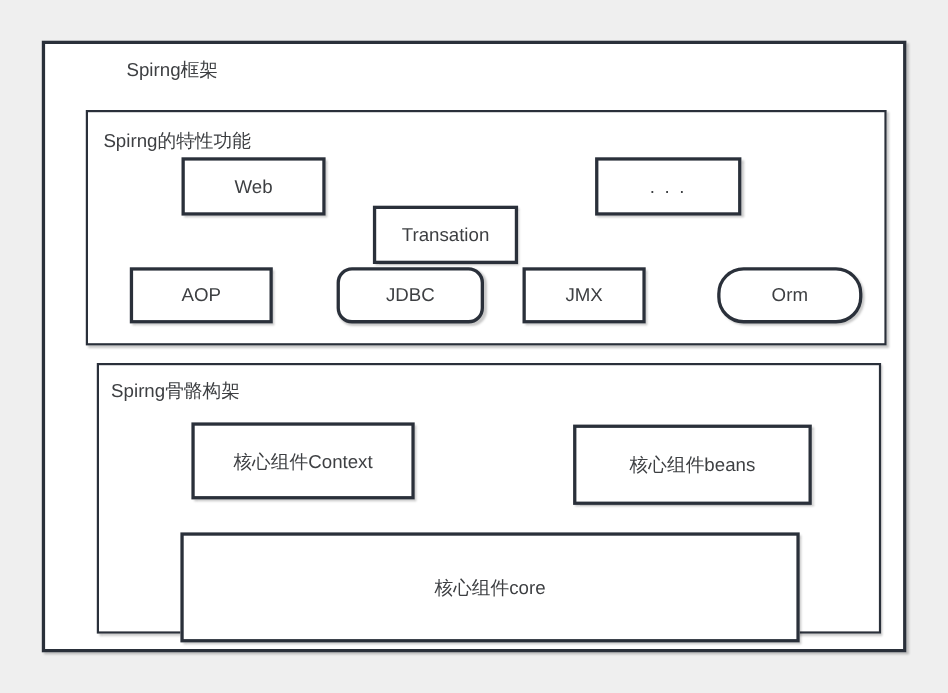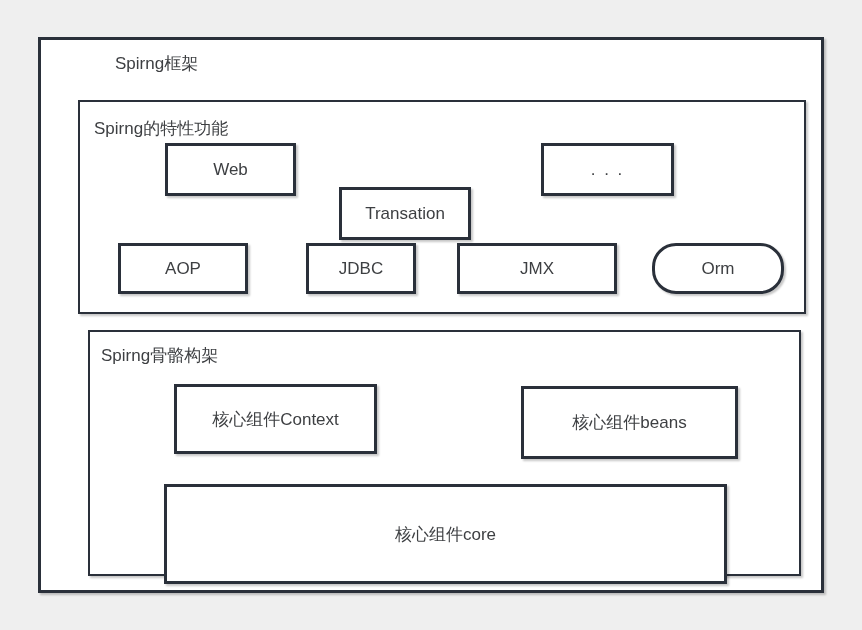--- a/index.html
+++ b/index.html
@@ -50,22 +50,22 @@
     font-size: 17px;
     color: #3d3f42;
     text-align: left;
   }
   
   .b-web        { left: 165px; top: 143px; width: 131px; height: 53px; }
   .b-transation { left: 339px; top: 143px; width: 132px; height: 53px; margin-top: 44px; }
   .b-dots       { left: 541px; top: 143px; width: 133px; height: 53px; letter-spacing: 2px; }
   
   .b-aop  { left: 118px; top: 243px; width: 130px; height: 51px; }
-  .b-jdbc { left: 306px; top: 243px; width: 110px; height: 51px; }
-  .b-jmx  { left: 457px; top: 243px; width: 160px; height: 51px; }
+  .b-jdbc { left: 306px; top: 243px; width: 134px; height: 51px; border-radius: 14px; }
+  .b-jmx  { left: 475px; top: 243px; width: 112px; height: 51px; }
   .b-orm  { left: 652px; top: 243px; width: 132px; height: 51px; border-radius: 24px; }
   
   .b-context { left: 174px; top: 384px; width: 203px; height: 70px; }
   .b-beans   { left: 521px; top: 386px; width: 217px; height: 73px; }
   .b-core    { left: 164px; top: 484px; width: 563px; height: 100px; }
 </style>
 </head>
 <body>
 
 <div class="canvas">

